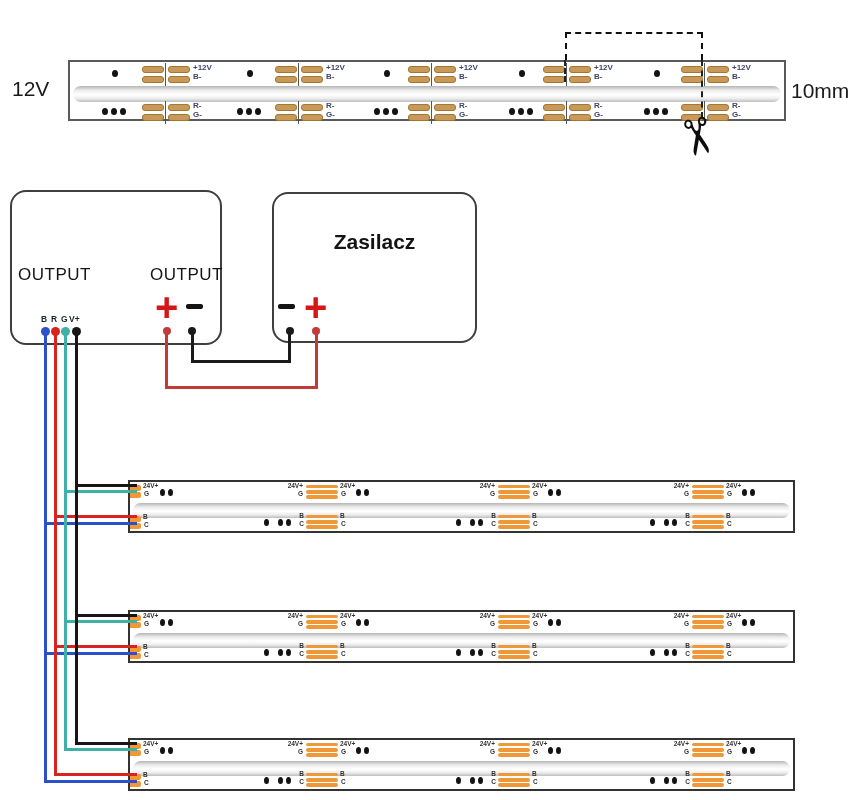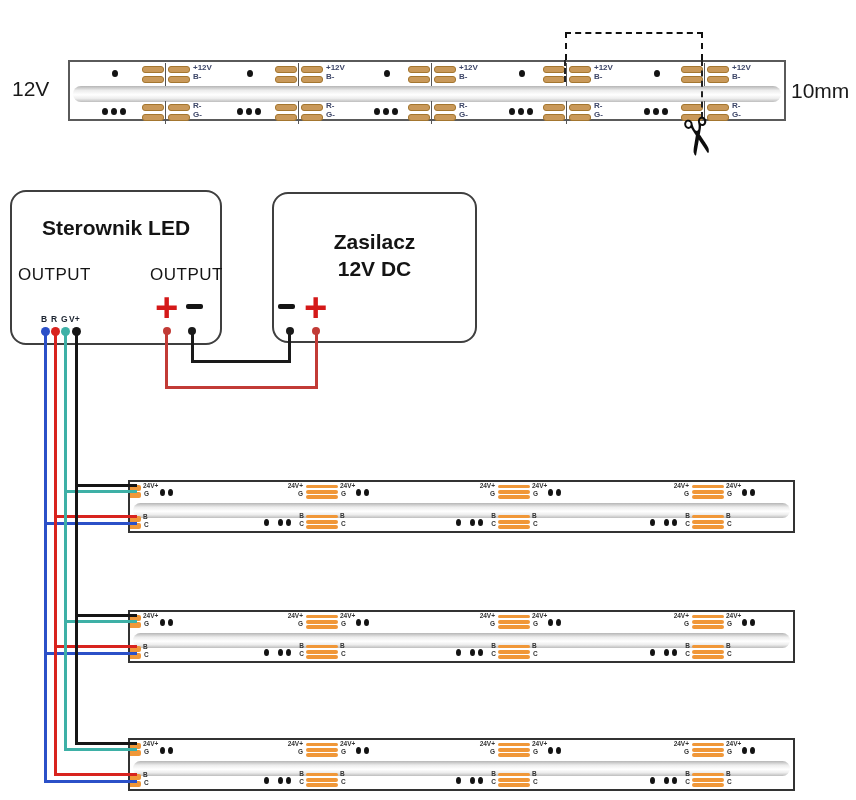--- a/index.html
+++ b/index.html
@@ -156,34 +156,32 @@
         <div class="plab" style="left: 51px; top: -2px;">R-</div>
         <div class="plab" style="left: 51px; top: 7px;">G-</div>
       </div>
     </div>
   <div class="abs side-label" style="left:12px; top:77px;">12V</div>
   <div class="abs side-label" style="left:791px; top:79px;">10mm</div>
 
   <div class="scissors" style="left:676px; top:112px;">✂</div>
 
   <div class="box" style="left:10px; top:190px; width:212px; height:155px;"></div>
-  <div class="box-title" style="left:10px; top:216px; width:212px;">Sterownik LED</div>
   <div class="io-label" style="left:18px; top:265px;">OUTPUT</div>
   <div class="io-label" style="left:150px; top:265px;">OUTPUT</div>
   <div class="term-label" style="left:41px; top:314px;">B</div>
   <div class="term-label" style="left:51px; top:314px;">R</div>
   <div class="term-label" style="left:61px; top:314px;">G</div>
   <div class="term-label" style="left:69px; top:314px;">V+</div>
   <div class="plus" style="left:155px; top:287px; color:#d41818;">+</div>
   <div class="minusbar" style="left:186px; top:304px;"></div>
 
   <div class="box" style="left:272px; top:192px; width:205px; height:151px;"></div>
   <div class="box-title" style="left:272px; top:228px; width:205px; line-height:27px;">
     <div>Zasilacz</div>
-    <div>12V DC</div>
   </div>
   <div class="minusbar" style="left:278px; top:304px;"></div>
   <div class="plus" style="left:304px; top:287px; color:#d41818;">+</div>
 
   <div class="abs" id="wires-layer">
       <div class="wire" style="left: 43.5px; top: 333px; width: 3px; height: 450px; background: rgb(43, 80, 200);"></div>
       <div class="wire" style="left: 43.5px; top: 522px; width: 93.5px; height: 3px; background: rgb(43, 80, 200);"></div>
       <div class="wire" style="left: 43.5px; top: 652px; width: 93.5px; height: 3px; background: rgb(43, 80, 200);"></div>
       <div class="wire" style="left: 43.5px; top: 780px; width: 93.5px; height: 3px; background: rgb(43, 80, 200);"></div>
       <div class="wire" style="left: 54px; top: 333px; width: 3px; height: 443px; background: rgb(216, 35, 30);"></div>

